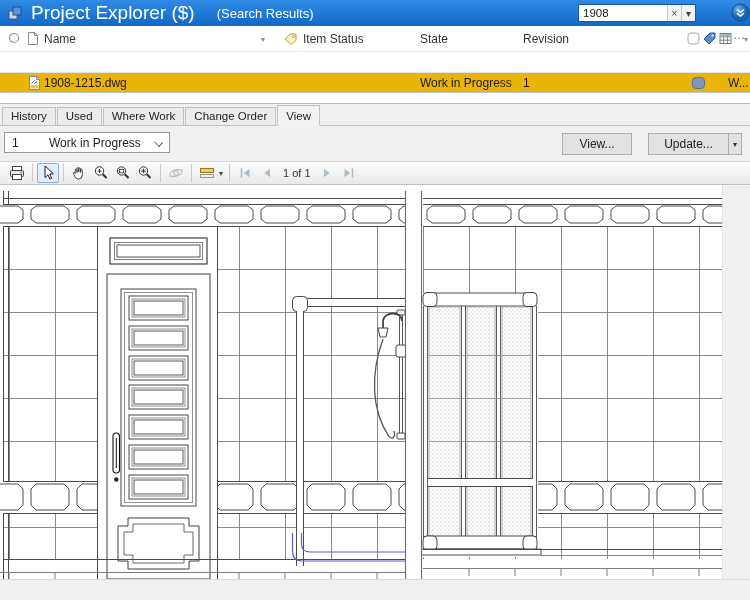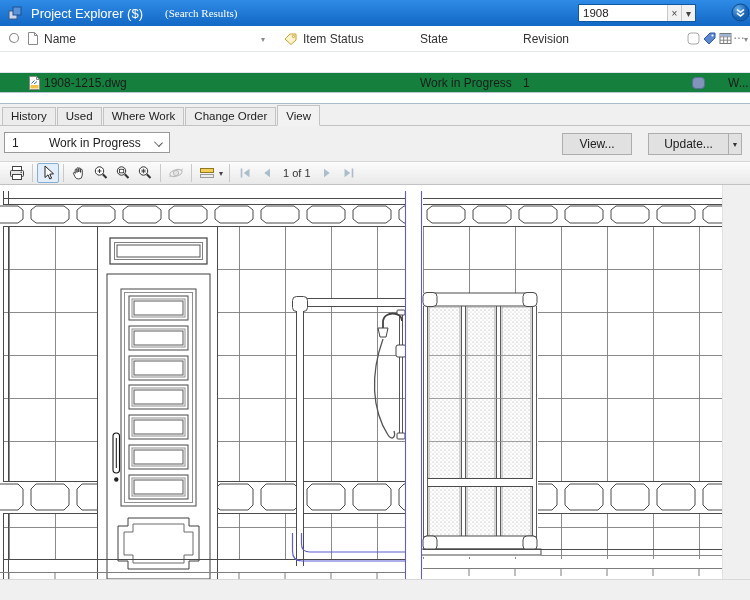--- a/index.html
+++ b/index.html
@@ -3,41 +3,41 @@
 <meta charset="utf-8">
 <style>
   * { margin:0; padding:0; box-sizing:border-box; }
   html,body { width:750px; height:600px; font-family:"Liberation Sans",sans-serif; background:#fff; overflow:hidden; }
   .app { position:relative; width:750px; height:600px; background:#fff; }
 
   
   .titlebar { position:absolute; left:0; top:0; width:750px; height:26px;
     background:linear-gradient(#2f8be6,#1268c4); display:flex; align-items:center; }
   .titlebar .appicon { margin-left:7px; width:16px; height:16px; }
-  .titlebar .t { color:#fff; font-size:13px; margin-left:8px; white-space:nowrap; }
-  .titlebar .sub { color:#fff; font-size:11px; margin-left:22px; white-space:nowrap;font-family:Liberation Serif, serif; }
+  .titlebar .t { color:#fff; font-size:19px; margin-left:8px; white-space:nowrap; }
+  .titlebar .sub { color:#fff; font-size:13px; margin-left:22px; white-space:nowrap; }
   .searchbox { position:absolute; left:578px; top:4px; width:118px; height:18px; background:#fff;
     border:1px solid #1058a0; display:flex; align-items:stretch; }
   .searchbox input { flex:1; min-width:0; border:none; outline:none; font-size:11.5px; padding:0 4px;
     font-family:"Liberation Sans",sans-serif; color:#222; }
   .searchbox .sbtn { width:14px; display:flex; align-items:center; justify-content:center;
     font-size:10px; color:#444; border-left:1px solid #c9c9c9; background:#f2f2f2; cursor:default; }
   .roundbtn { position:absolute; left:731px; top:3px; width:19px; height:19px; }
 
   
   .listpane { position:absolute; left:0; top:26px; width:750px; height:77px; background:#fff; font-size:12px; color:#1a1a1a; }
   .hdr { position:absolute; left:0; top:0; width:750px; height:26px; border-bottom:1px solid #e3e8ee; }
   .hdr .lbl { position:absolute; top:6px; color:#333; }
   .hicon { position:absolute; top:6px; }
   .tri { font-size:8px; color:#8a8a8a; position:absolute; top:9px; }
   .grouprow { position:absolute; left:0; top:27px; width:750px; height:18px; }
   .expander { position:absolute; left:3px; top:4px; width:9px; height:9px; border:1px solid #8c8c8c; background:#fff; }
   .expander::after { content:""; position:absolute; left:1px; right:1px; top:3px; height:1px; background:#444; }
   .grouplabel { position:absolute; left:16px; top:2px; font-weight:bold; color:#17365d; }
-  .filerow { position:absolute; left:0; top:46px; width:750px; height:21px; background:#15803d;
+  .filerow { position:absolute; left:0; top:46px; width:750px; height:21px; background:#eab308;
     border-top:1px solid #dde4ec; border-bottom:1px solid #b9c6d6; }
   .filerow .cell { position:absolute; top:3px; color:#1a1a1a; }
   .badge { position:absolute; left:692px; top:4px; width:13px; height:12px; border-radius:4px;
     background:#8195bb; border:1px solid #5d6f99; }
 
   
   .detail { position:absolute; left:0; top:103px; width:750px; height:497px; border-top:1px solid #a8bccd; background:#f0f0f0; }
   .tabs { position:absolute; left:0; top:3px; width:750px; height:19px; display:flex; align-items:flex-end;
     border-bottom:1px solid #c3c3c3; padding-left:2px; }
   .tab { font-size:11.5px; color:#222; padding:2px 8px 3px; border:1px solid #c3c3c3; border-bottom:none;

